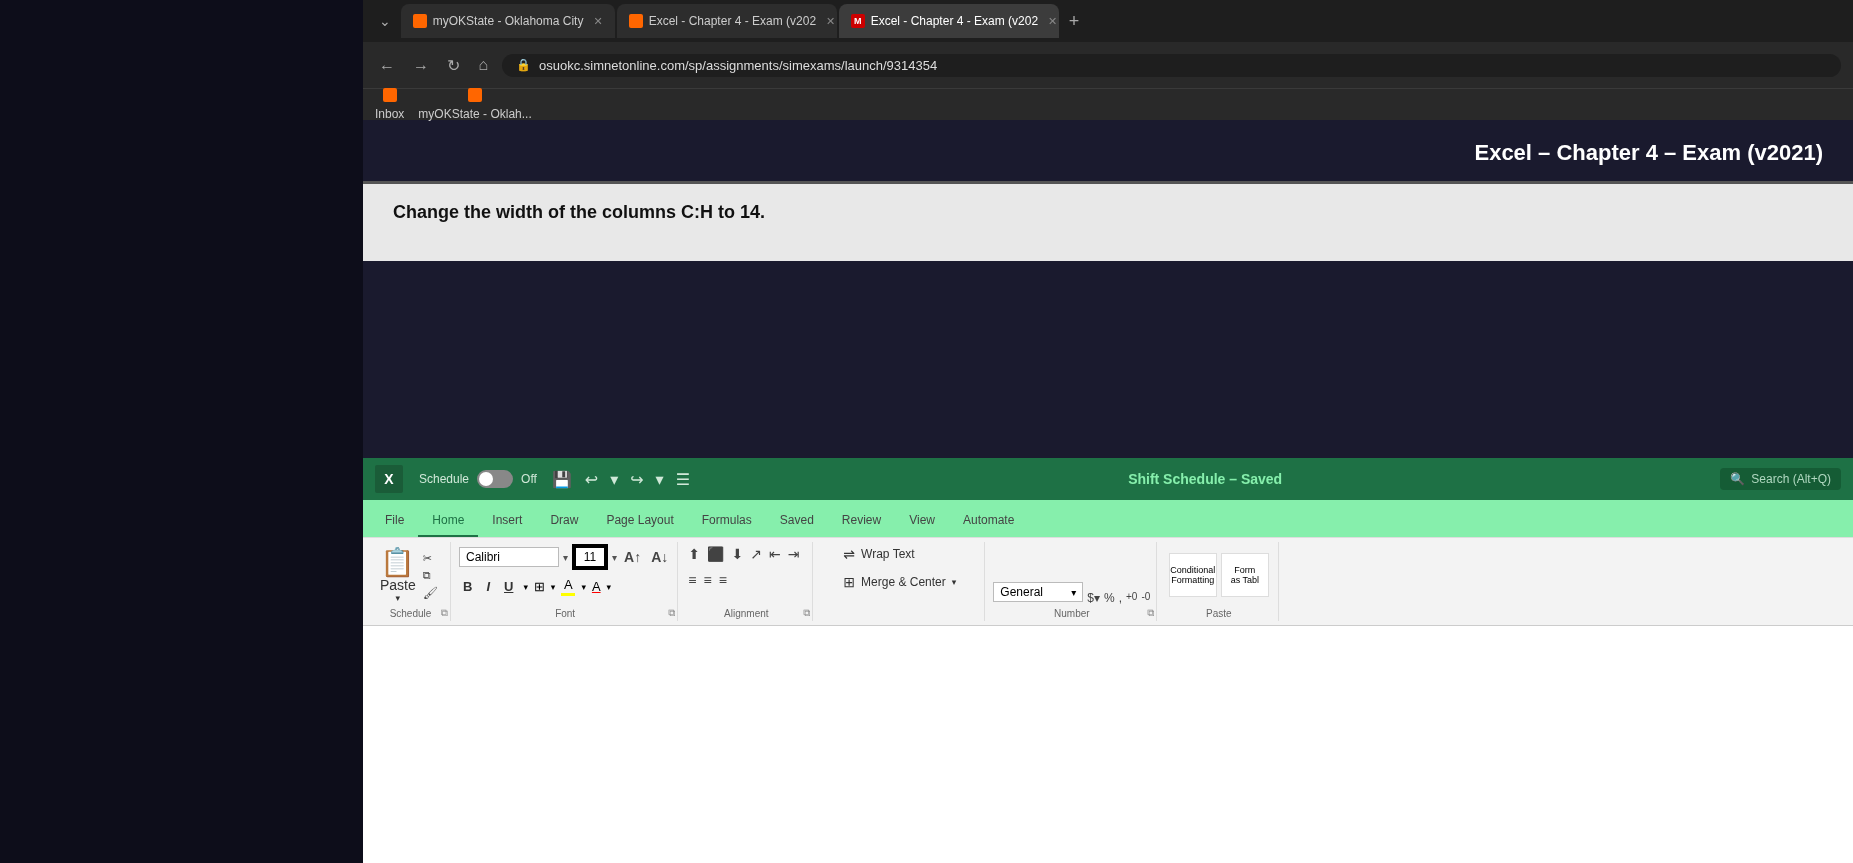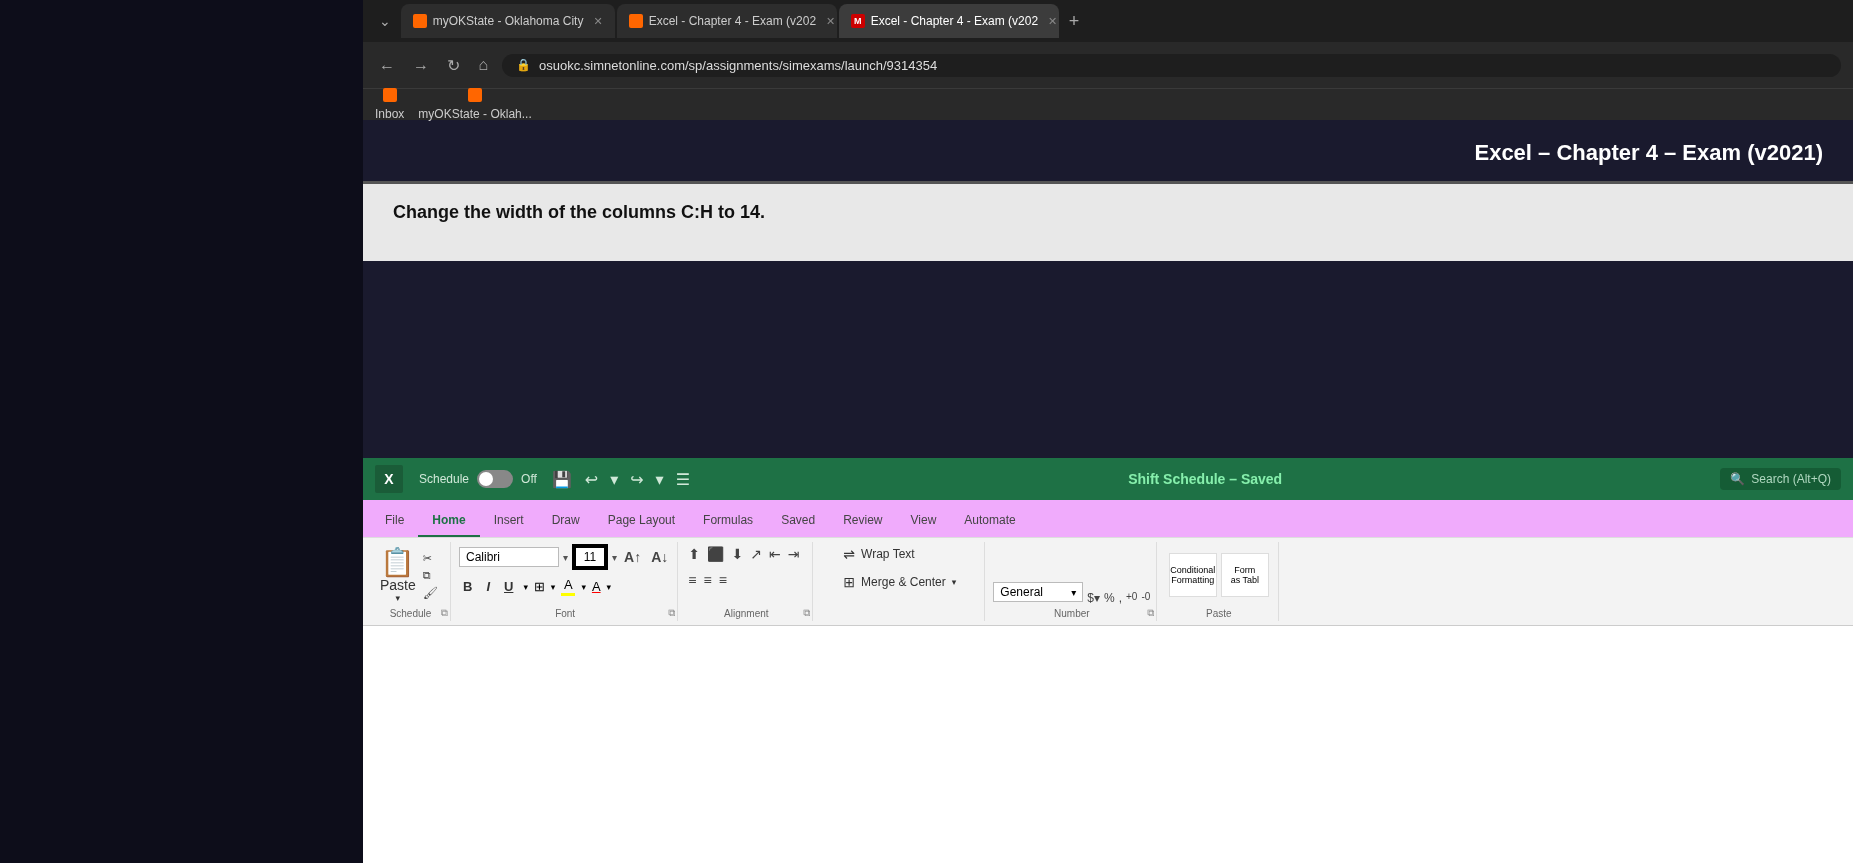--- a/index.html
+++ b/index.html
@@ -290,40 +290,40 @@
       background: #155c35;
       border-radius: 4px;
       padding: 4px 10px;
       gap: 6px;
       color: #b0d8c0;
       font-size: 12px;
     }
 
     
     .ribbon-tabs {
-      background: #f0abfc;
+      background: #86efac;
       display: flex;
       align-items: flex-end;
       padding: 0 8px;
       border-bottom: 1px solid #ddd;
       height: 38px;
     }
 
     .ribbon-tab {
       padding: 8px 14px;
       font-size: 12px;
       color: #444;
       cursor: pointer;
       border-bottom: 2px solid transparent;
     }
 
     .ribbon-tab.active {
       color: #1e7145;
       border-bottom: 2px solid #1e7145;
-      font-weight: 700;
+      font-weight: 400;
     }
 
     
     .ribbon-content {
       background: #f3f3f3;
       border-bottom: 1px solid #ccc;
       padding: 4px 8px;
       display: flex;
       align-items: stretch;
       gap: 2px;

